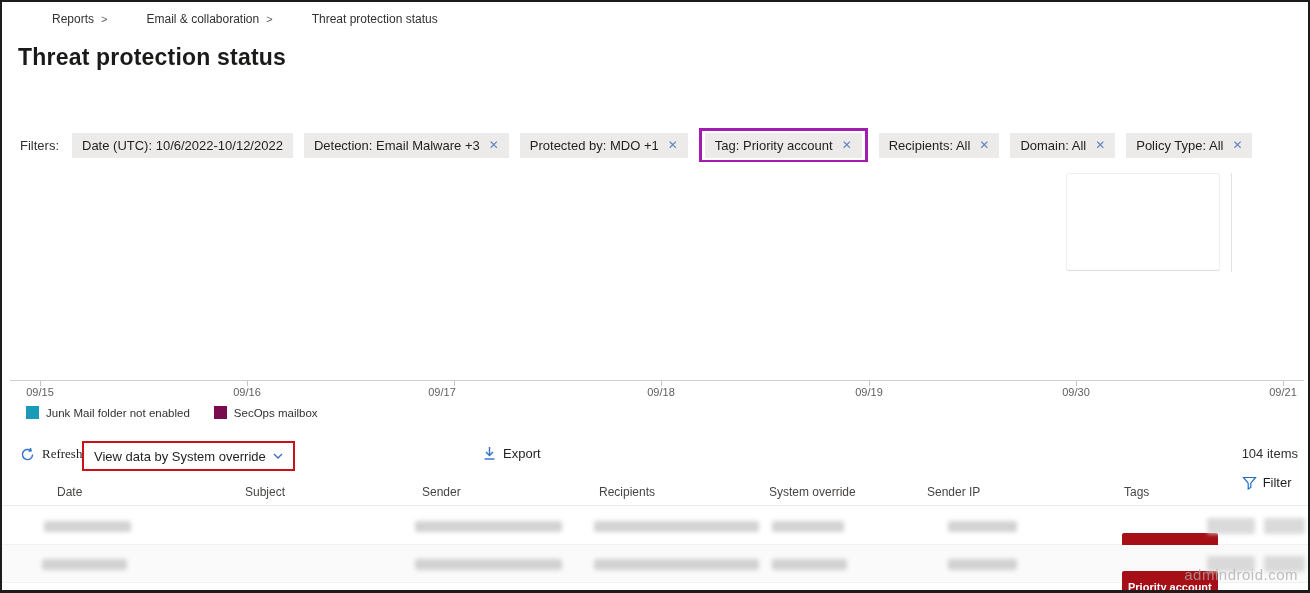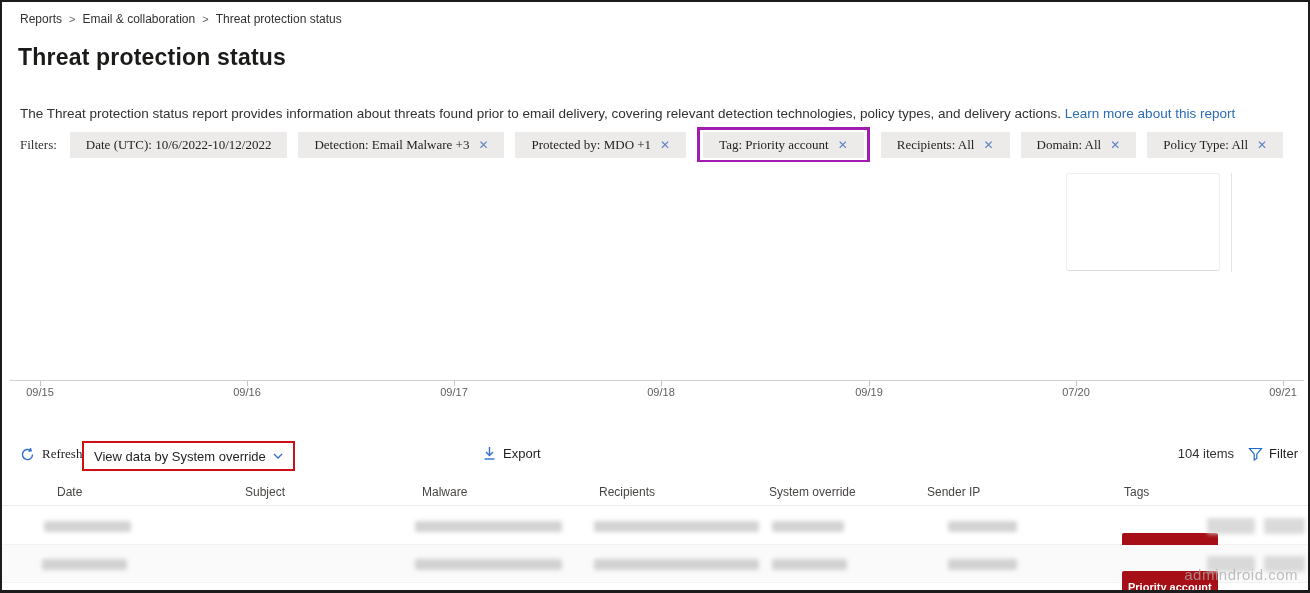--- a/index.html
+++ b/index.html
@@ -5,30 +5,30 @@
   * { margin:0; padding:0; box-sizing:border-box; }
   html,body { width:1310px; height:593px; background:#fff; }
   body { font-family:"Liberation Sans", sans-serif; color:#201f1e; }
   .page {
     position:relative; width:1310px; height:593px; background:#fff;
     border:2px solid #1c1c1c; border-bottom-width:3px; overflow:hidden;
   }
   
   .breadcrumb { position:absolute; top:10px; left:18px; font-size:12px; color:#323130; display:flex; gap:7px; align-items:center; }
   .breadcrumb .sep { color:#605e5c; font-size:11px; }
-  .breadcrumb .crumb { cursor:pointer; }
+  .breadcrumb .crumb { cursor:pointer;margin-left:32px; }
   
   .title { position:absolute; top:42px; left:16px; font-size:23px; font-weight:700; color:#1b1a19; letter-spacing:.2px; }
   .desc { position:absolute; top:104px; left:18px; font-size:13.5px; color:#323130; white-space:nowrap; }
   .desc a { color:#2b6cb5; text-decoration:none; cursor:pointer; }
   
-  .filters { position:absolute; top:126px; left:18px; display:flex; align-items:center; gap:11px; height:34px;font-family:Liberation Serif, serif; }
+  .filters { position:absolute; top:126px; left:18px; display:flex; align-items:center; gap:11px; height:34px; }
   .filters-label { font-size:13px; color:#323130; margin-right:2px; }
   .chip { display:inline-flex; align-items:center; gap:9px; background:#edebe9; color:#201f1e;
-          font-size:13px; padding:5px 16px; white-space:nowrap; cursor:pointer; }
+          font-size:13px; padding:5px 10px; white-space:nowrap; cursor:pointer; }
   .chip .x { color:#5f82c4; font-size:12px; line-height:1; cursor:pointer; }
   .hl-wrap { display:inline-flex; border:3px solid #a21caf; padding:2px 3px; }
   
   .chart { position:absolute; left:8px; top:160px; width:1294px; height:218px; background:#fff; }
   .callout { position:absolute; left:1064px; top:171px; width:154px; height:98px; background:#fff;
              border:1px solid #efefef; border-bottom-color:#dcdcdc; border-radius:3px; }
   .vline { position:absolute; left:1229px; top:171px; width:1px; height:99px; background:#e3e3e3; }
   .axis { position:absolute; left:8px; top:378px; width:1294px; height:1px; background:#d2d0ce; }
   .tick { position:absolute; top:379px; width:1px; height:5px; background:#c8c6c4; }
   .xlabel { position:absolute; top:384px; width:40px; text-align:center; font-size:11px; color:#605e5c; }
@@ -36,21 +36,21 @@
   .legend { position:absolute; top:404px; left:24px; display:flex; align-items:center; gap:24px; }
   .legend-item { display:flex; align-items:center; gap:7px; font-size:11.5px; color:#323130; }
   .swatch { width:13px; height:13px; display:inline-block; }
   
   .toolbar { position:absolute; top:438px; left:0; width:1310px; height:32px; font-size:13px; }
   .tb-refresh { position:absolute; left:18px; top:6px; display:flex; align-items:center; gap:7px; cursor:pointer;font-family:Liberation Serif, serif; }
   .tb-redbox { position:absolute; left:80px; top:1px; height:30px; border:2.5px solid #cc1016;
                display:flex; align-items:center; gap:24px; padding:12px 10px; }
   .dropdown { display:flex; align-items:center; gap:7px; cursor:pointer; white-space:nowrap; }
   .tb-export { position:absolute; left:481px; top:6px; display:flex; align-items:center; gap:7px; cursor:pointer; }
-  .tb-right { position:absolute; right:14px; top:6px; display:flex; align-items:flex-start; gap:14px; }
+  .tb-right { position:absolute; right:14px; top:6px; display:flex; align-items:flex-start; gap:14px;flex-direction:column; }
   .items-count { font-size:13px; color:#323130; }
   .tb-filter { display:flex; align-items:center; gap:6px; cursor:pointer; }
   
   .thead { position:absolute; top:479px; left:0; width:1310px; height:25px; border-bottom:1px solid #edebe9; }
   .th { position:absolute; top:4px; font-size:12px; color:#484644; cursor:pointer; white-space:nowrap; }
   .row { position:absolute; left:0; width:1310px; height:38px; border-bottom:1px solid #f3f2f1; cursor:pointer; }
   .row1 { top:505px; background:#fff; }
   .row2 { top:543px; background:#fbfafa; }
   .blur { position:absolute; top:14px; height:11px; background:#c4c4c4; border-radius:2px; filter:blur(2px); opacity:.75; }
   .badge { position:absolute; top:26px; height:29px; display:inline-flex; align-items:center;
@@ -66,24 +66,20 @@
 
   <div class="breadcrumb">
     <span class="crumb">Reports</span>
     <span class="sep">&gt;</span>
     <span class="crumb">Email &amp; collaboration</span>
     <span class="sep">&gt;</span>
     <span class="crumb">Threat protection status</span>
   </div>
 
   <h1 class="title">Threat protection status</h1>
-  <div class="desc">
-    <span>The Threat protection status report provides information about threats found prior to email delivery, covering relevant detection technologies, policy types, and delivery actions.</span>
-    <a>Learn more about this report</a>
-  </div>
 
   <div class="filters">
     <span class="filters-label">Filters:</span>
 
     <span class="chip">
       <span>Date (UTC): 10/6/2022-10/12/2022</span>
     </span>
 
     <span class="chip">
       <span>Detection: Email Malware +3</span>
@@ -125,26 +121,36 @@
   <div class="axis"></div>
   <div class="tick" style="left:38px"></div>
   <div class="tick" style="left:245px"></div>
   <div class="tick" style="left:452px"></div>
   <div class="tick" style="left:659px"></div>
   <div class="tick" style="left:867px"></div>
   <div class="tick" style="left:1074px"></div>
   <div class="tick" style="left:1281px"></div>
   <span class="xlabel" style="left:18px">09/15</span>
   <span class="xlabel" style="left:225px">09/16</span>
-  <span class="xlabel" style="left:432px">09/17</span>
+  <span class="xlabel" style="left:420px">09/17</span>
   <span class="xlabel" style="left:639px">09/18</span>
   <span class="xlabel" style="left:847px">09/19</span>
-  <span class="xlabel" style="left:1054px">07/20</span>
+  <span class="xlabel" style="left:1054px">09/30</span>
   <span class="xlabel" style="left:1261px">09/21</span>
 
+  <div class="legend">
+    <span class="legend-item">
+      <span class="swatch" style="background-color: rgb(25, 154, 182);"></span>
+      <span>Junk Mail folder not enabled</span>
+    </span>
+    <span class="legend-item">
+      <span class="swatch" style="background-color: rgb(122, 11, 79);"></span>
+      <span>SecOps mailbox</span>
+    </span>
+  </div>
 
   <div class="toolbar">
     <span class="tb-refresh">
       <svg width="15" height="15" viewBox="0 0 16 16">
         <path d="M13.4 8a5.4 5.4 0 1 1-1.8-4" fill="none" stroke="#2f6fd0" stroke-width="1.5"></path>
         <polyline points="11.0,1.1 11.9,3.9 9.1,4.7" fill="none" stroke="#2f6fd0" stroke-width="1.5"></polyline>
       </svg>
       <span>Refresh</span>
     </span>
 
@@ -173,21 +179,21 @@
           <path d="M1.5 1.5h12 l-4.7 5.6 v4.4 l-2.6 1.4 v-5.8 z" fill="none" stroke="#1f6cc5" stroke-width="1.2"></path>
         </svg>
         <span>Filter</span>
       </span>
     </span>
   </div>
 
   <div class="thead">
     <span class="th" style="left:55px">Date</span>
     <span class="th" style="left:243px">Subject</span>
-    <span class="th" style="left:420px">Malware</span>
+    <span class="th" style="left:420px">Sender</span>
     <span class="th" style="left:597px">Recipients</span>
     <span class="th" style="left:767px">System override</span>
     <span class="th" style="left:925px">Sender IP</span>
     <span class="th" style="left:1122px">Tags</span>
   </div>
 
   <div class="row row1">
     <span class="blur" style="left:42px;  width:87px"></span>
     <span class="blur" style="left:413px; width:147px"></span>
     <span class="blur" style="left:592px; width:165px"></span>

